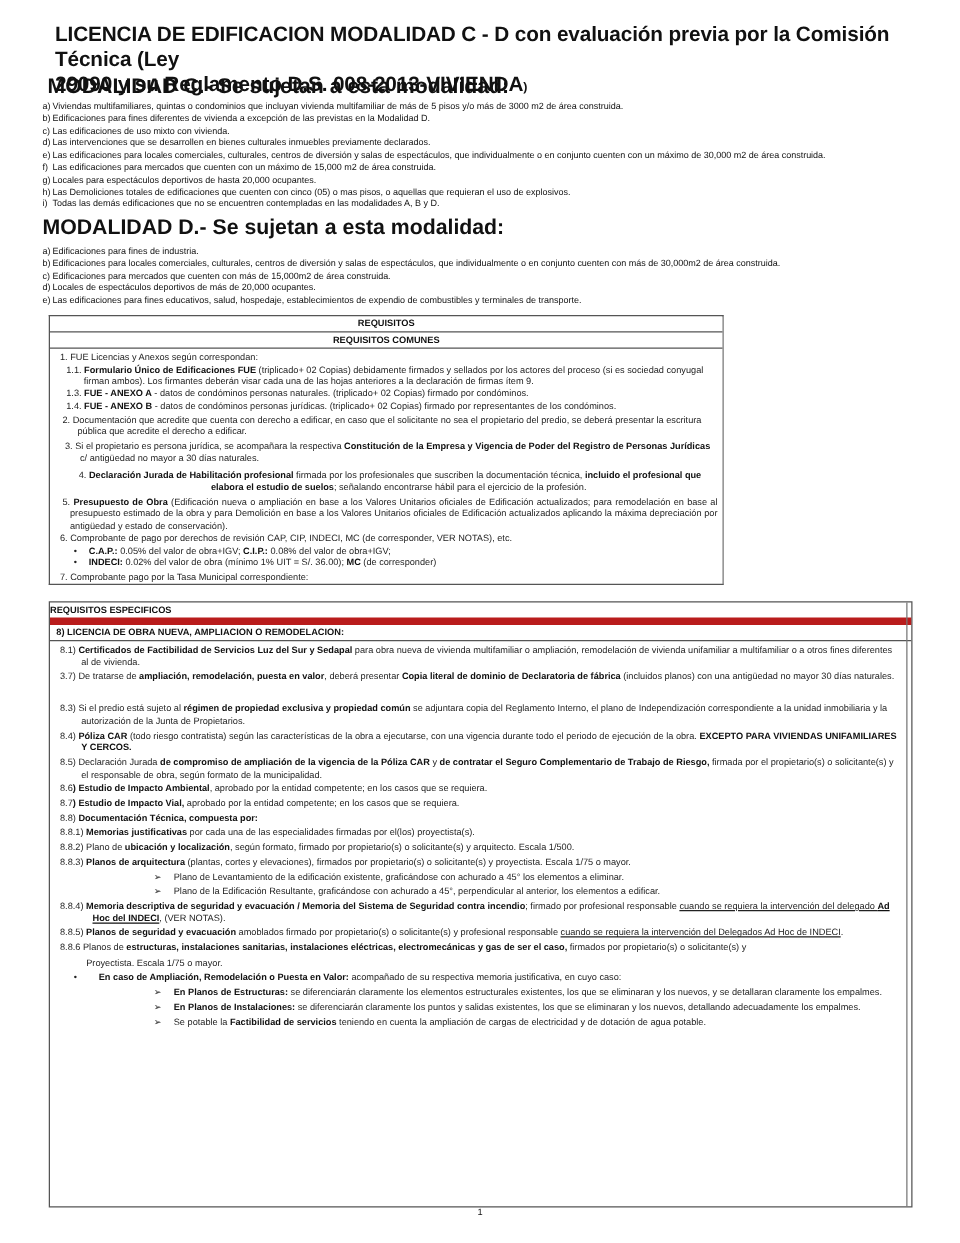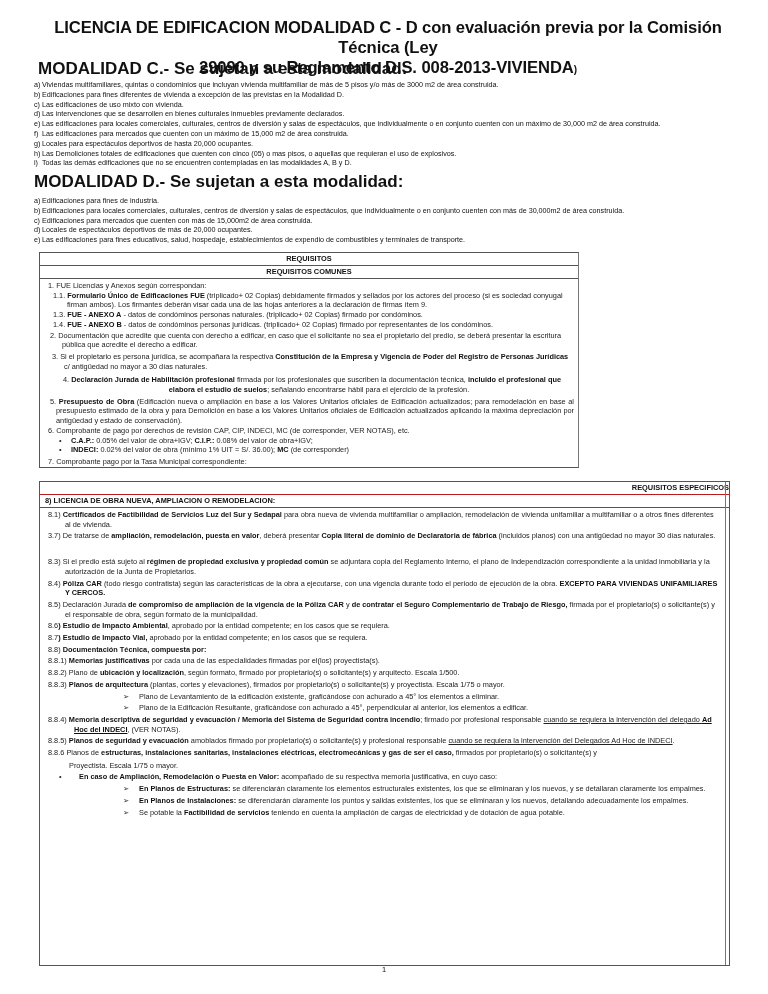--- a/index.html
+++ b/index.html
@@ -1,39 +1,39 @@
 <!DOCTYPE html>
 <html><head>
 <meta charset="utf-8">
 <style>
   html, body { margin: 0; padding: 0; background: #ffffff; }
   body { width: 768px; height: 994px; position: relative; overflow: hidden;
          font-family: "Liberation Sans", sans-serif; color: #111; }
   .page { position: absolute; left: 0; top: 0; width: 768px; height: 994px; }
-  .title { position: absolute; left: 28px; top: 18px; width: 720px;
-           font-size: 16.6px; font-weight: bold; line-height: 20px; letter-spacing: -0.1px; text-align: center; }
+  .title { position: absolute; left: 44px; top: 18px; width: 720px;
+           font-size: 16.6px; font-weight: bold; line-height: 20px; letter-spacing: -0.1px; }
   .title .paren { font-size: 10px; }
   .h-mod { position: absolute; left: 36px; font-size: 17px; font-weight: bold; line-height: 20px; }
   .h-mod-c { top: 59px; left: 38px; }
   .h-mod-d { top: 172px; left: 34px; }
   .list { position: absolute; left: 0; margin: 0; padding: 0; list-style: none;
           font-size: 7.2px; line-height: 9.8px; }
   .list-c { top: 80px; }
   .list-d { top: 196px; }
   .list li { position: relative; padding-left: 42px; width: 660px; }
   .list li .lbl { position: absolute; left: 34px; top: 0; }
 
   .tbl1 { position: absolute; left: 39px; top: 252px; width: 540px; height: 216px;
           border: 1px solid #555; border-right: 1.5px solid #777; box-sizing: border-box; }
   .tbl1 .hdr { height: 12px; border-bottom: 1px solid #555; text-align: center;
                font-size: 7.4px; font-weight: bold; line-height: 12px; }
   .tbl2 { position: absolute; left: 39px; top: 481px; width: 691px; height: 485px;
           border: 1px solid #555; box-sizing: border-box; }
   .tbl2::after { content: ""; position: absolute; right: 3px; top: 0; bottom: 0; border-left: 1px solid #777; }
-  .tbl2 .hdr { height: 12px; border-bottom: 1px solid #b91c1c; text-align: right;
+  .tbl2 .hdr { height: 12px; border-bottom: 6px solid #b91c1c; text-align: left;
                font-size: 7.4px; font-weight: bold; line-height: 12px; }
   .tbl2 .sub { height: 12px; border-bottom: 1px solid #555; padding-left: 5px;
                font-size: 7.4px; font-weight: bold; line-height: 12px; }
   .body { font-size: 7.35px; line-height: 9.7px; color: #222; }
   .body p { margin: 0; }
   .b { font-weight: bold; color: #111; }
   .u { text-decoration: underline; }
   .bul { position: relative; padding-left: 24px; }
   .bul::before { content: "•"; position: absolute; left: 15px; top: 0; }
   .arr { position: relative; padding-left: 60px; }

